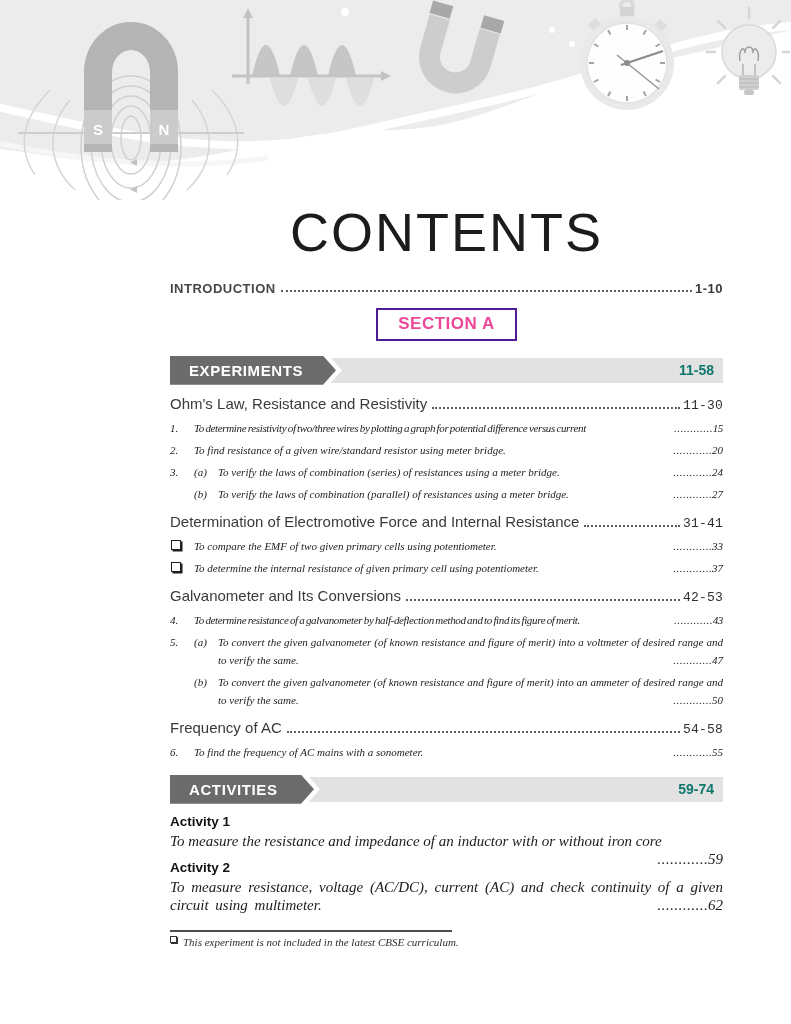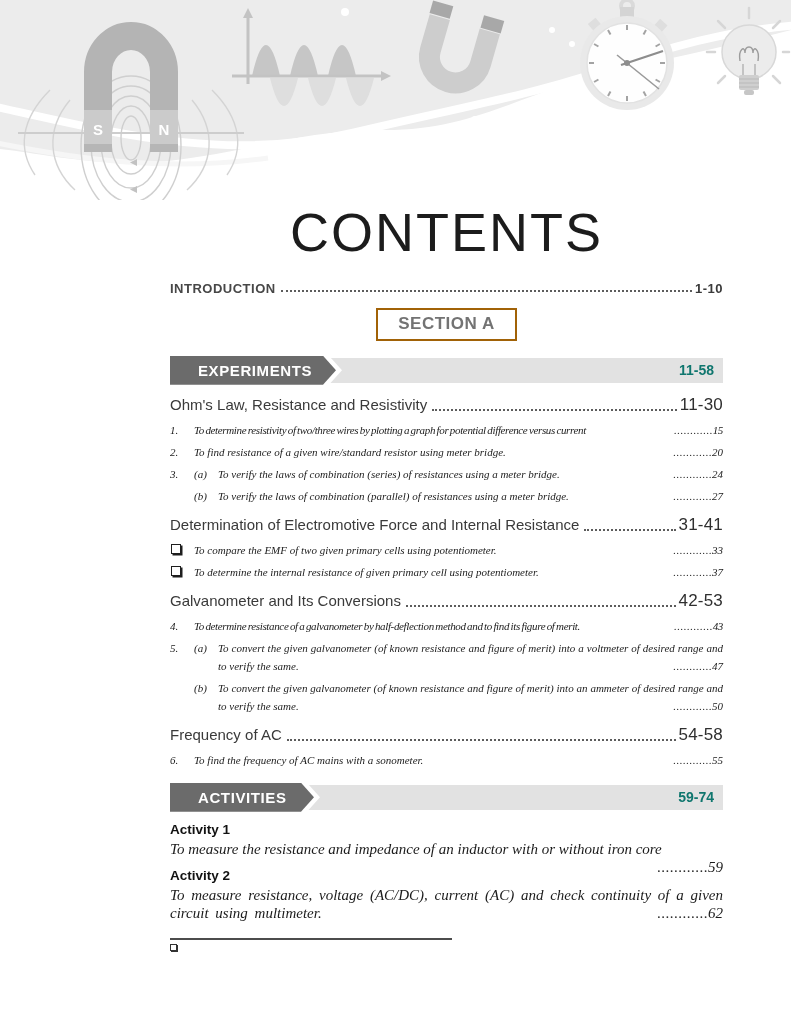--- a/index.html
+++ b/index.html
@@ -19,37 +19,37 @@
   }
 
   
   .dotrow{display:flex;align-items:baseline;}
   .lead{flex:1;border-bottom:2px dotted #5c5c5c;align-self:flex-end;margin:0 3px 4px 5px;min-width:18px;}
   .intro-row{font-size:13px;font-weight:700;letter-spacing:.5px;color:#474747;margin-bottom:12px;}
   .intro-row .pages{font-size:13px;color:#3a3a3a;}
 
   
   .badge-wrap{text-align:center;margin:0 0 17px;}
-  .badge{display:inline-block;border:2px solid #a16207;padding:4px 20px 5px;
-    font-size:17px;font-weight:700;letter-spacing:.5px;color:#737373;}
+  .badge{display:inline-block;border:2px solid #4c1d95;padding:4px 20px 5px;
+    font-size:17px;font-weight:700;letter-spacing:.5px;color:#ec4899;}
 
   
   .banner{position:relative;height:25px;background:#e2e2e2;margin-bottom:12px;}
   .banner .bpages{position:absolute;right:9px;top:0;line-height:25px;font-weight:700;font-size:14px;color:#0f766e;}
   .arrow-outline{position:absolute;left:0;top:-3px;height:31px;background:#ffffff;
     clip-path:polygon(0 0,calc(100% - 14px) 0,100% 50%,calc(100% - 14px) 100%,0 100%);}
   .arrow{position:absolute;left:0;top:-2px;height:29px;background:#6b6b6b;color:#ffffff;
     clip-path:polygon(0 0,calc(100% - 13px) 0,100% 50%,calc(100% - 13px) 100%,0 100%);
-    font-weight:700;font-size:15px;letter-spacing:.6px;line-height:29px;padding-left:28px;box-sizing:border-box;}
+    font-weight:700;font-size:15px;letter-spacing:.6px;line-height:29px;padding-left:19px;box-sizing:border-box;}
   .banner.b-exp .arrow-outline{width:172px;} .banner.b-exp .arrow{width:166px;}
   .banner.b-act .arrow-outline{width:150px;} .banner.b-act .arrow{width:144px;}
 
   
   .group-head{font-size:15px;color:#3a3a3a;margin:10px 0 6px;}
-  .group-head .pages{font-size:17px;color:#2f2f2f;letter-spacing:.2px;}
+  .group-head .pages{font-size:13px;color:#2f2f2f;letter-spacing:.2px;font-family:Liberation Mono, monospace;}
 
   
   .entry{display:flex;font-family:"Liberation Serif", serif;font-style:italic;
     font-size:11px;line-height:18px;color:#1b1b1b;margin-bottom:4px;}
   .entry .num{width:24px;flex:none;}
   .entry .sub{width:24px;flex:none;}
   .entry .txt{flex:1;text-align:justify;}
   .entry.tight .txt{letter-spacing:-.35px;word-spacing:-.9px;}
   .pg{float:right;white-space:nowrap;padding-left:6px;}
   .pg::before{content:"............";font-style:normal;letter-spacing:.5px;color:#2a2a2a;}
@@ -278,17 +278,17 @@
     </div>
     <div class="activity wide">
       <div class="activity-head">Activity 2</div>
       <p class="activity-text"><span>To measure resistance, voltage (AC/DC), current (AC) and check continuity of a given circuit using multimeter.</span><span class="pg"><span>62</span></span></p>
     </div>
     <div class="activity">
     </div>
 
     <div class="footnote">
       <div class="fn-rule"></div>
-      <span class="fn-marker"></span>
+      <span class="fn-marker"></span><span>This experiment is not included in the latest CBSE curriculum.</span>
     </div>
 
   </div>
 </div>
 
 </body></html>

